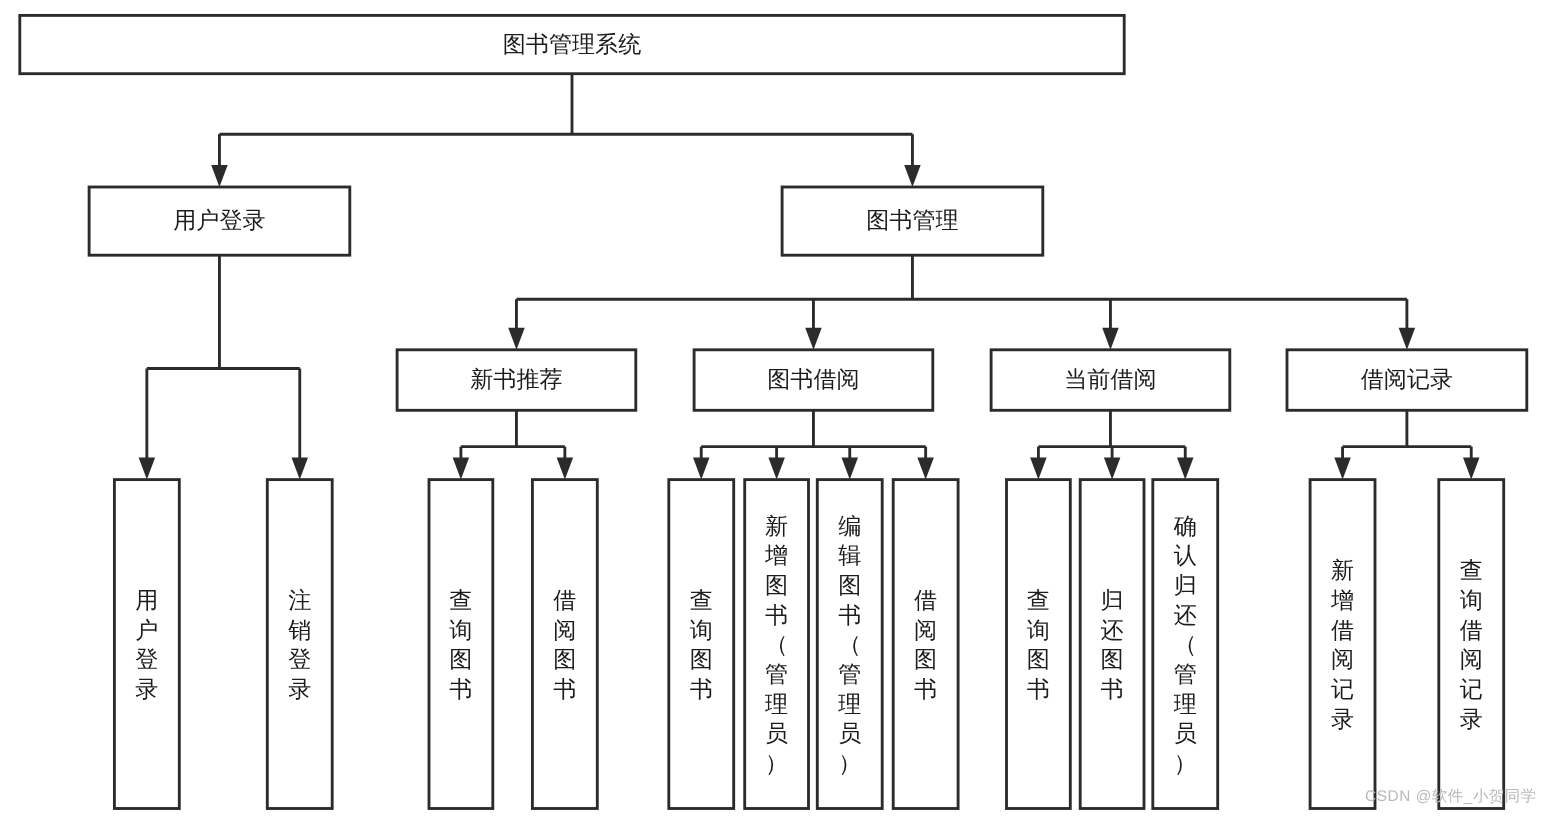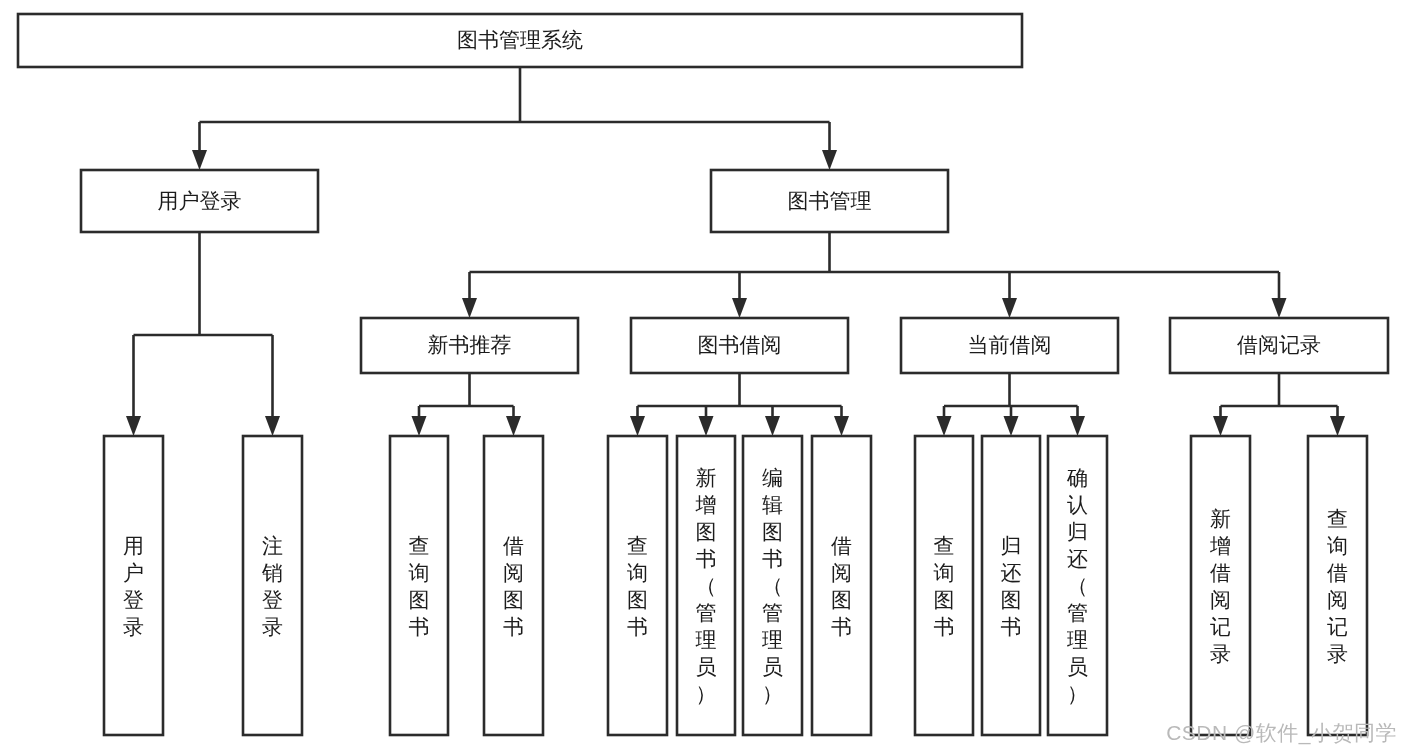--- a/index.html
+++ b/index.html
@@ -51,23 +51,23 @@
   }
   .node-label-v {
     font-family: "Liberation Sans", "DejaVu Sans", sans-serif;
     font-size: 21px;
     fill: #1c1c1c;
     text-anchor: middle;
   }
   .watermark {
     position: absolute;
     right: 8px;
-    bottom: 0;
-    font-family: "Liberation Sans", "DejaVu Sans", sans-serif;
-    font-size: 21px;
+    bottom: 14px;
+    font-family: "Liberation Sans", "DejaVu Sans", sans-serif;
+    font-size: 14px;
     color: #b9b9b9;
     letter-spacing: 0.5px;
     white-space: nowrap;
     pointer-events: none;
   }
 </style>
 </head>
 <body>
 
 <div id="diagram-root">

